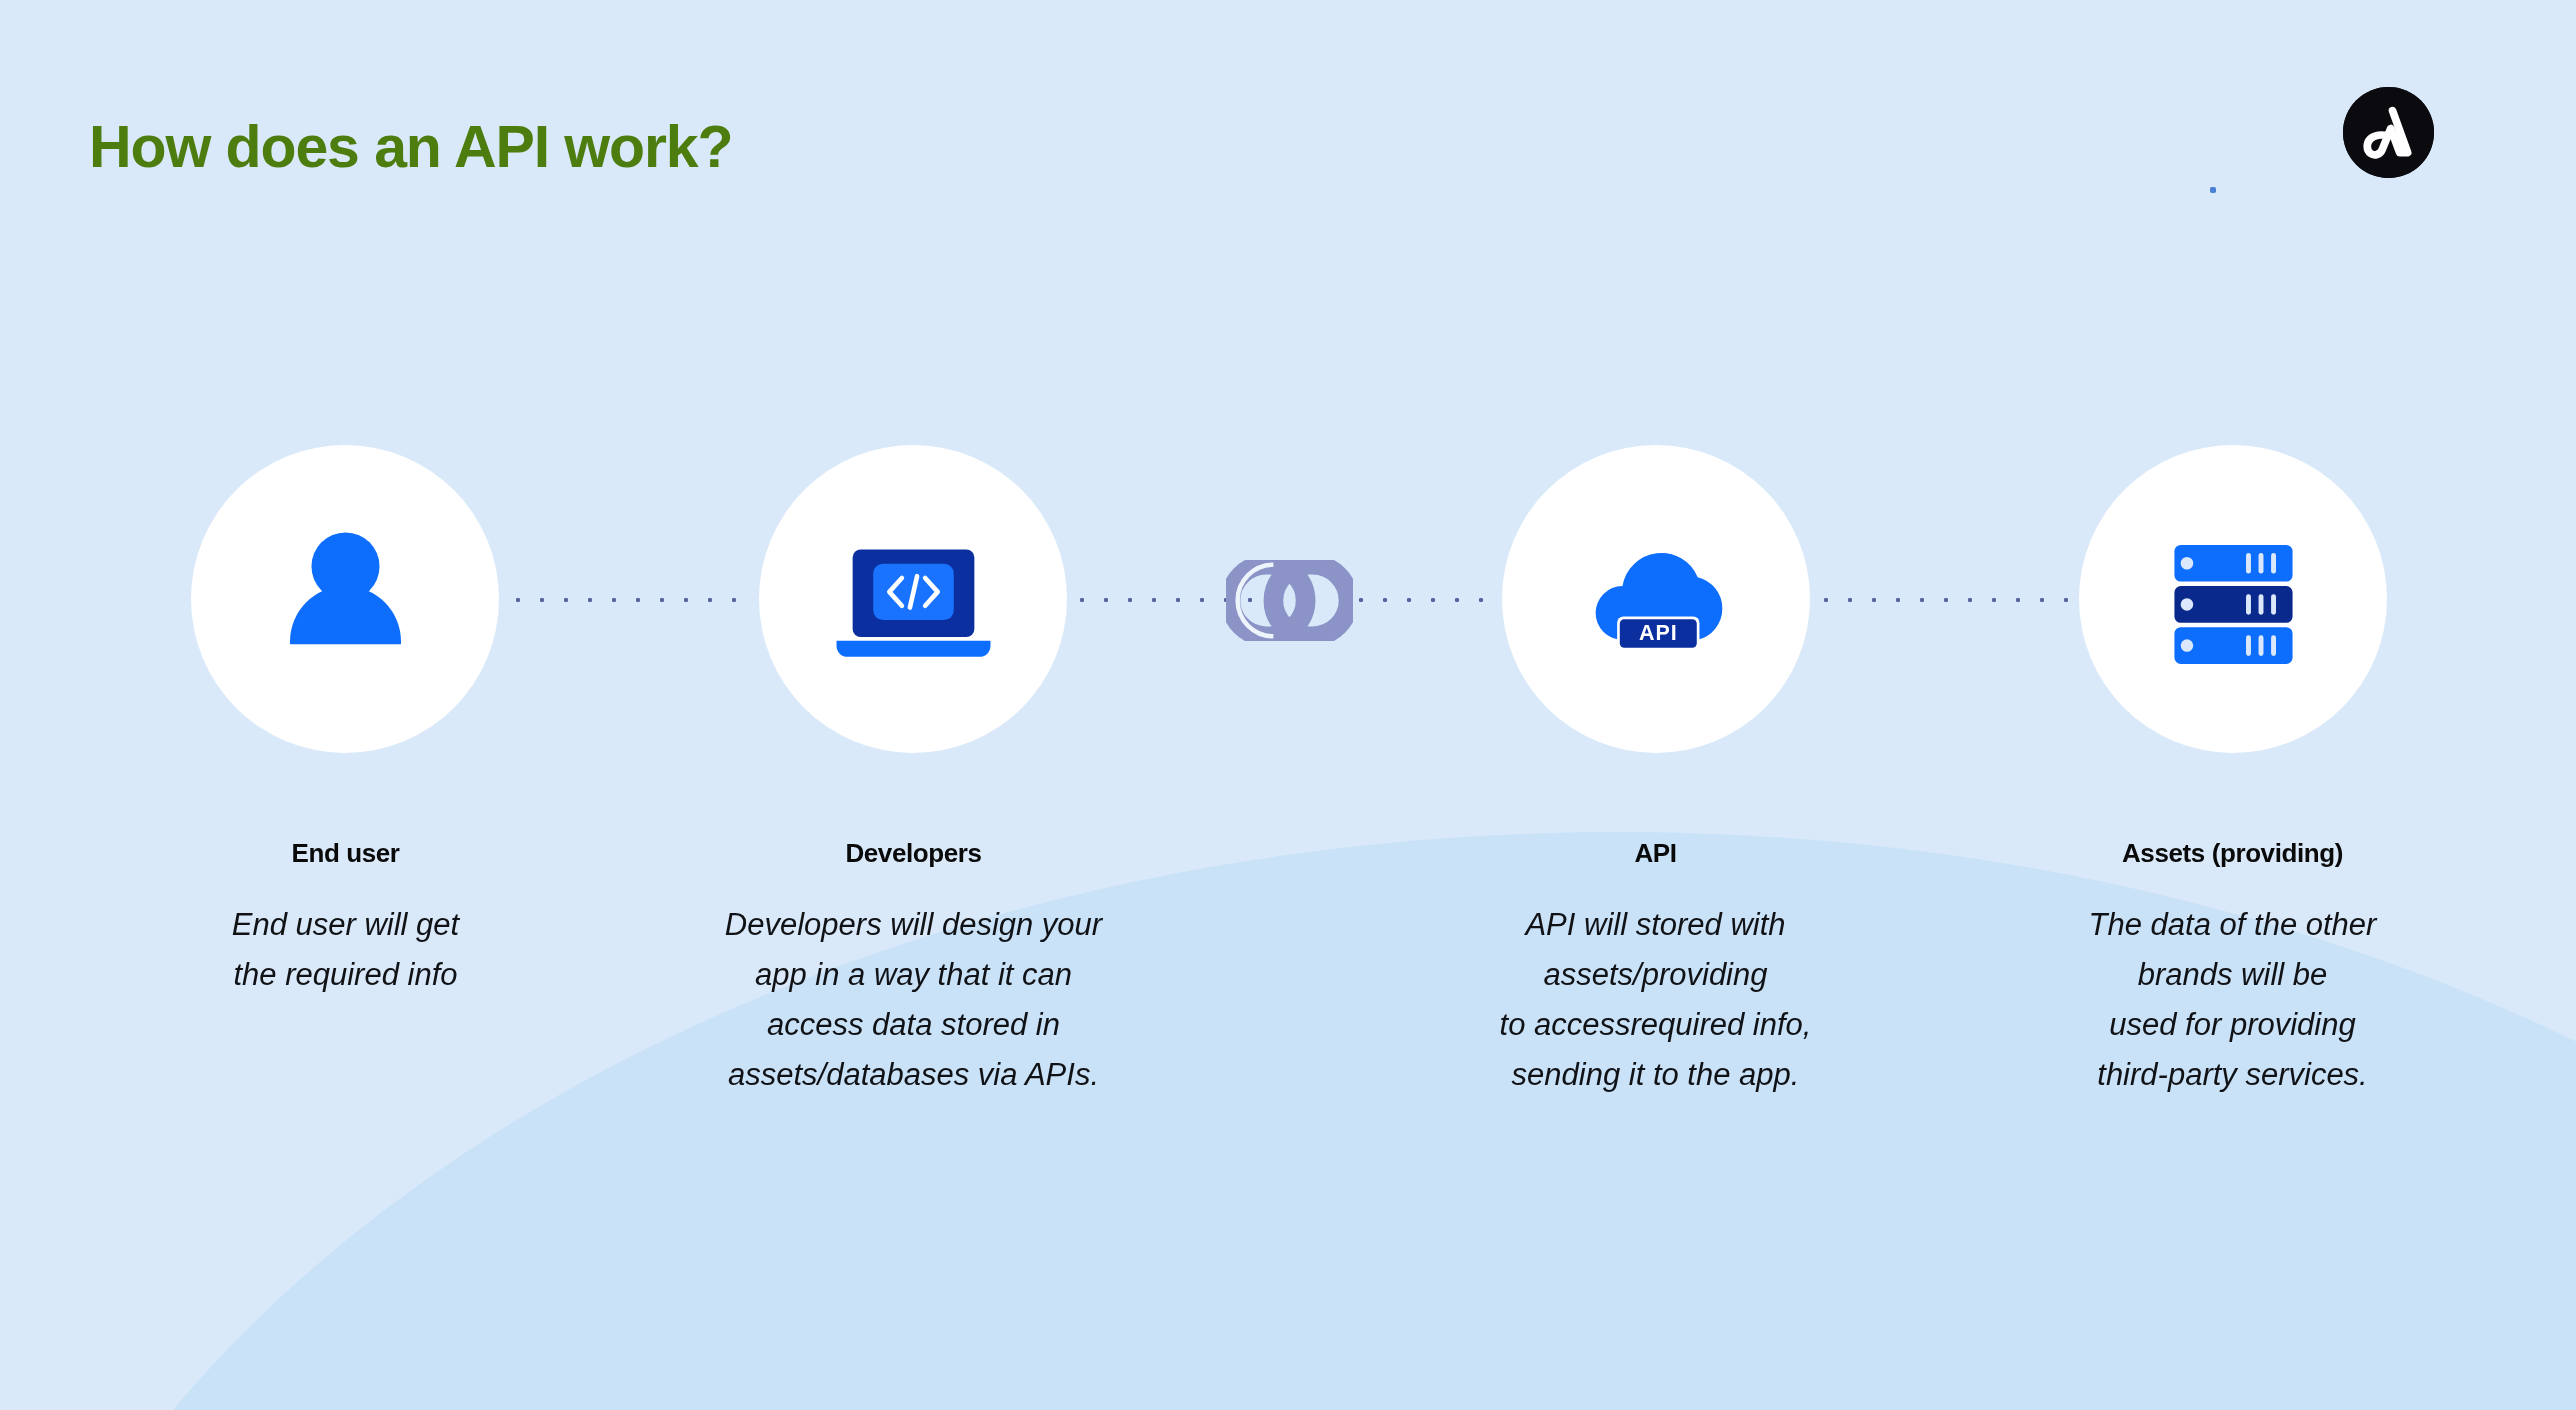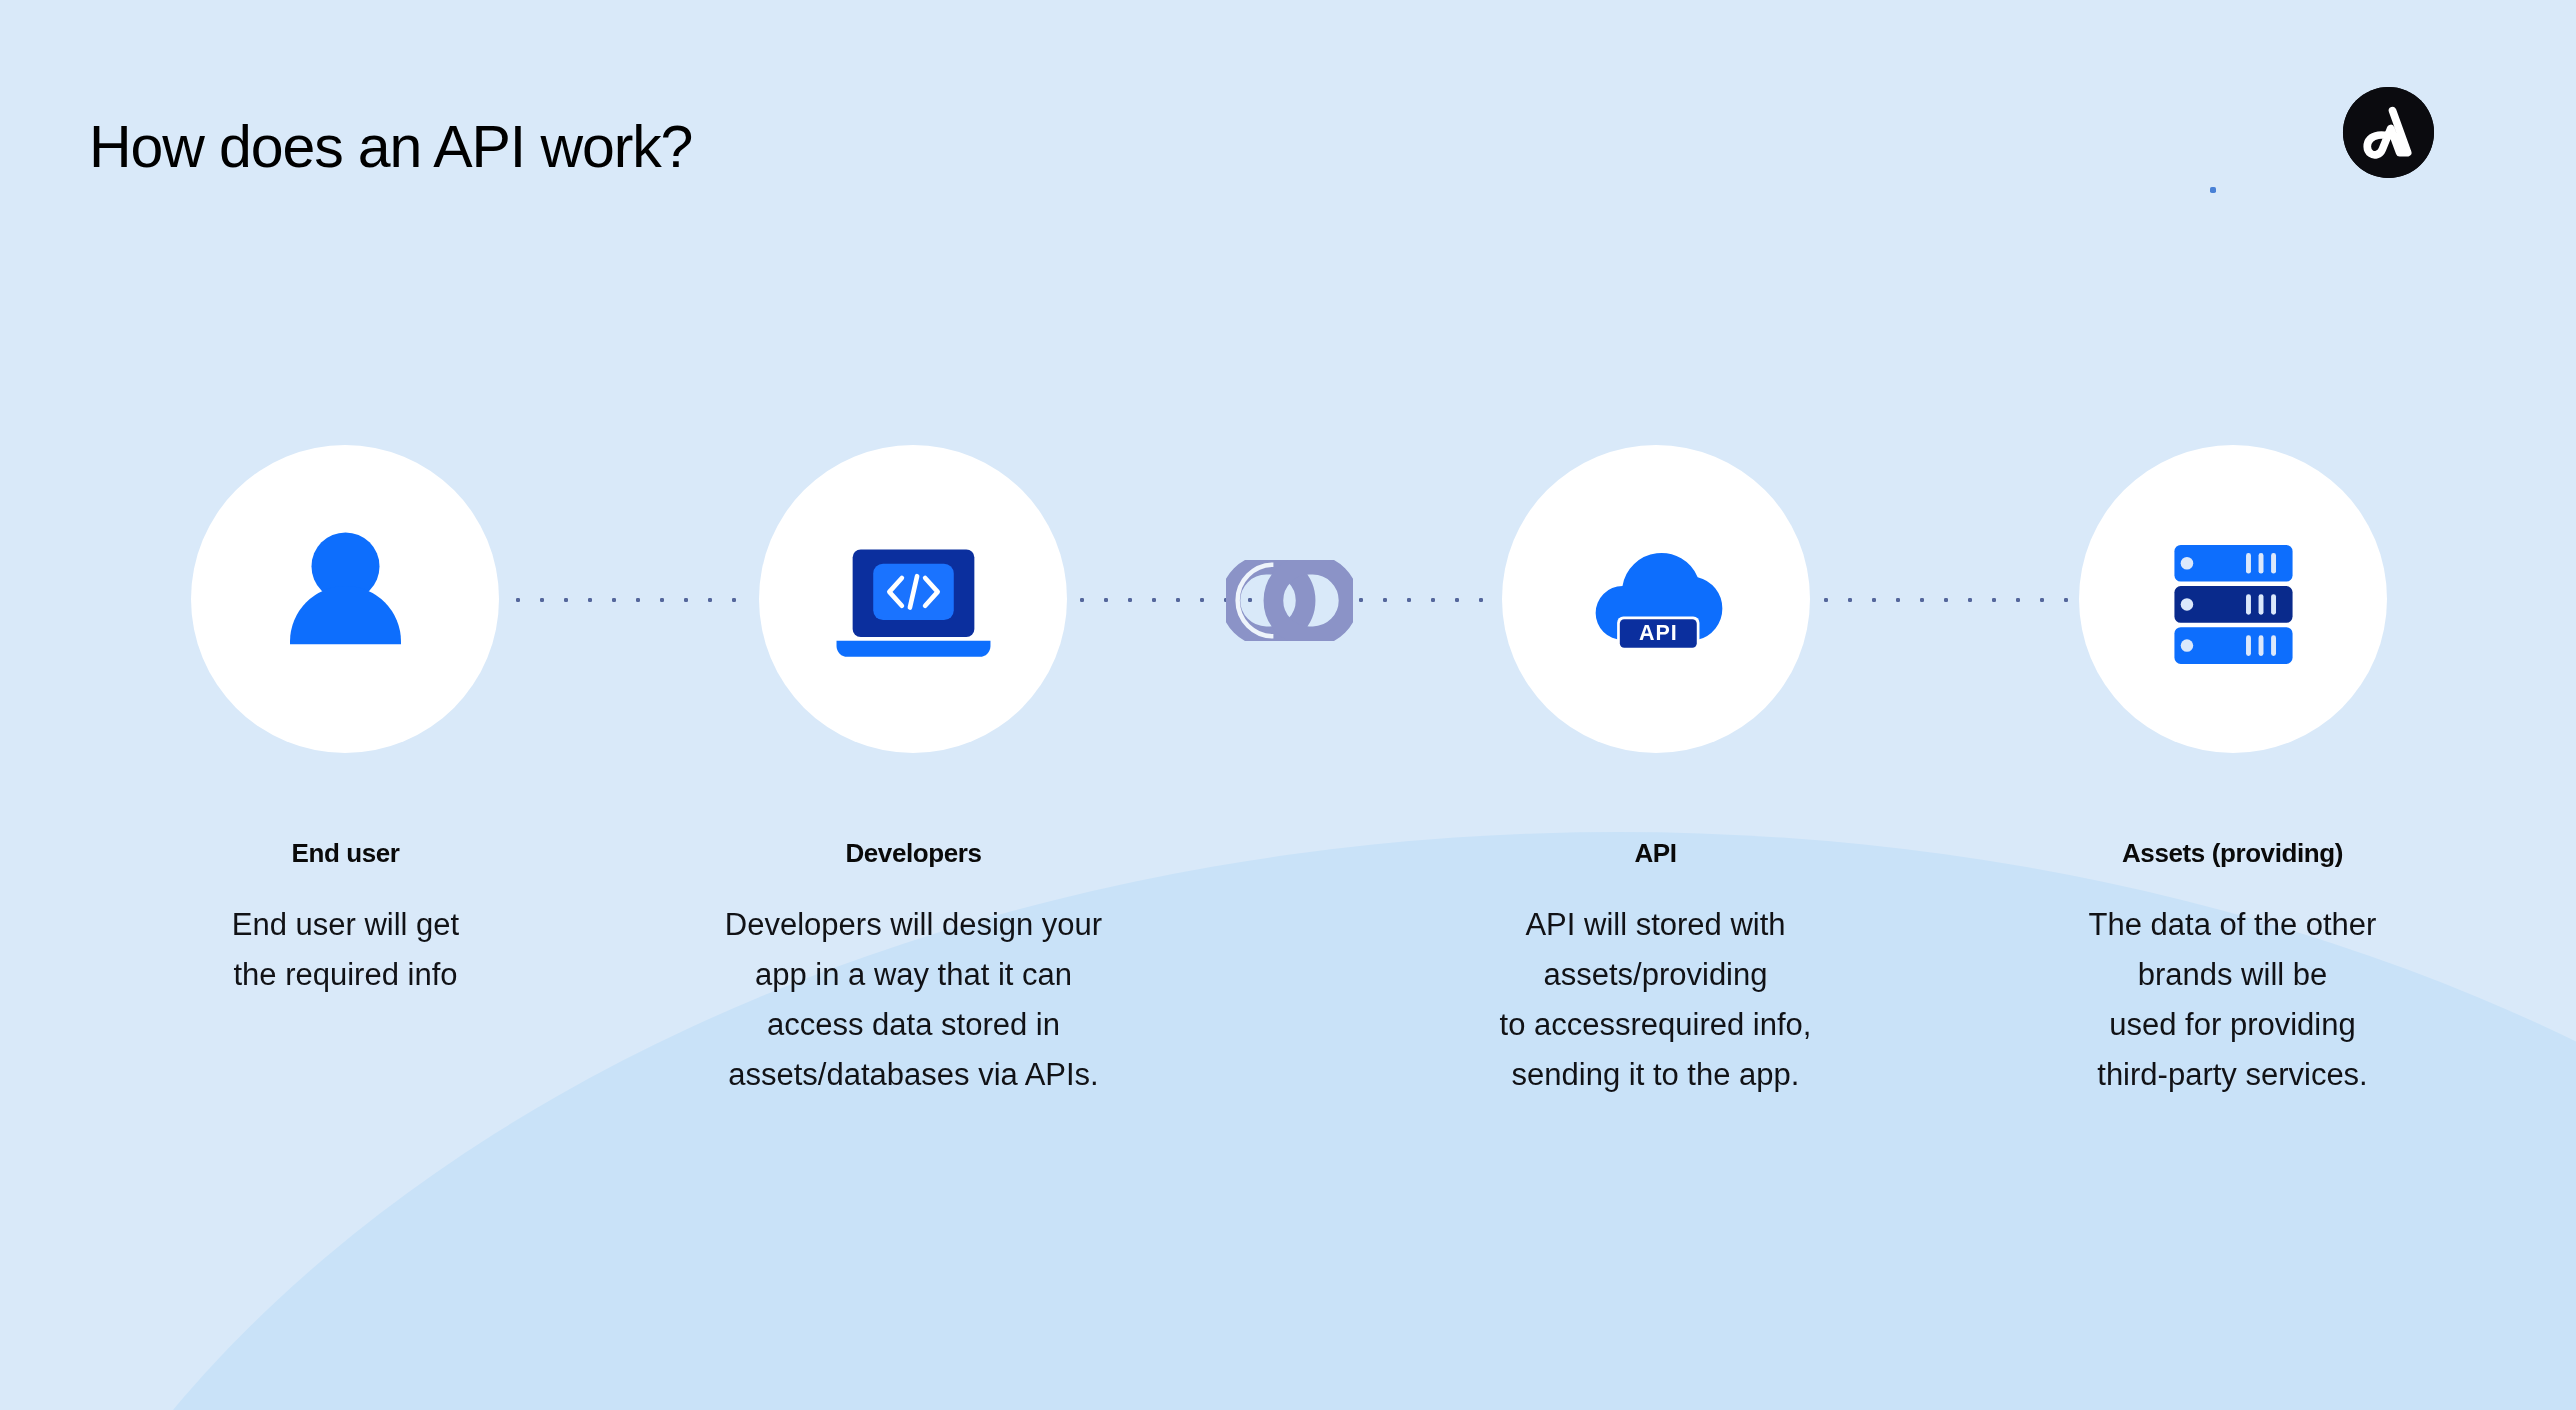--- a/index.html
+++ b/index.html
@@ -34,23 +34,23 @@
     background: #c9e2f8;
     pointer-events: none;
   }
 
   
   .page-title {
     position: absolute;
     left: 89px;
     top: 113px;
     font-size: 59px;
-    font-weight: 400;
+    font-weight: 700;
     letter-spacing: -1.1px;
-    color: #000000;
+    color: #4d7c0f;
     white-space: nowrap;
   }
 
   .brand-logo {
     position: absolute;
     left: 2343px;
     top: 87px;
     width: 91px;
     height: 91px;
     border-radius: 50%;
@@ -132,20 +132,21 @@
     line-height: 1.1;
     margin: 0 0 32px 0;
     white-space: nowrap;
   }
   .col-body {
     font-size: 31px;
     font-weight: 400;
     color: #111216;
     line-height: 1.62;
     margin: 0;
+    font-style: italic;
   }
   .col-body .ln { display: block; white-space: nowrap; }
 </style>
 </head>
 <body>
 
 <div id="stage">
 
   <div class="bg-arc"></div>
 

